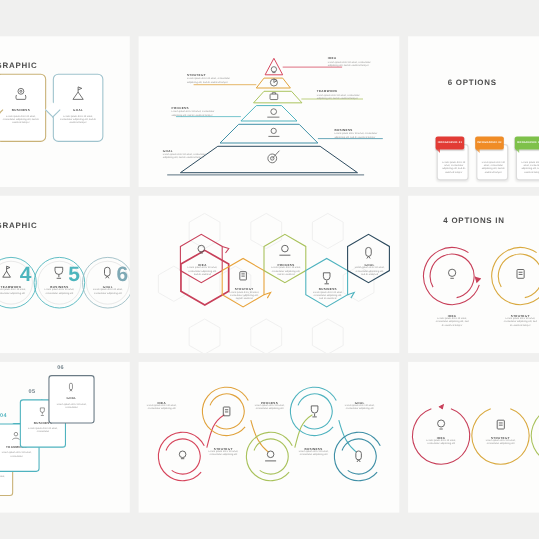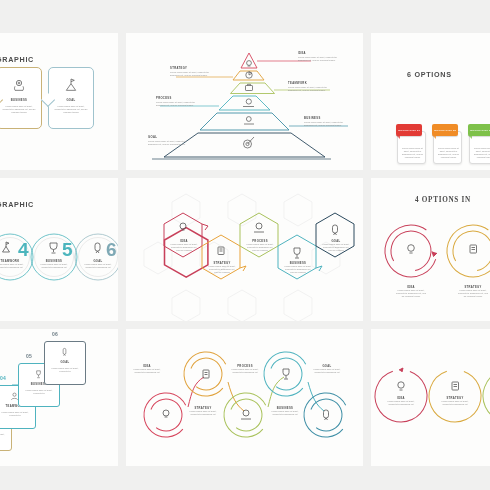--- a/index.html
+++ b/index.html
@@ -344,21 +344,21 @@
         </div>
         <div style="position:absolute;left:196px;top:62px;width:28px;">
           <div class="cap">GOAL</div>
           <div class="body">Lorem ipsum dolor sit amet, consectetur adipiscing elit, sed do eiusmod</div>
         </div>
       </div>
     </div>
 
     <div class="panel">
       <div class="slide">
-        <div class="hdr" style="left:44px;top:18px;font-family:Liberation Serif, serif;">4 OPTIONS IN</div>
+        <div class="hdr" style="left:32px;top:18px;">4 OPTIONS IN</div>
 
         <svg style="position:absolute;left:0;top:42px;" width="135" height="62" viewBox="0 0 135 62">
           <g fill="none" stroke-width="1">
             <circle cx="40" cy="31" r="26" stroke="#c8405a" stroke-dasharray="130 33" transform="rotate(18 40 31)"></circle>
             <circle cx="40" cy="31" r="20" stroke="#c8405a" stroke-dasharray="100 26" transform="rotate(150 40 31)"></circle>
             <path d="M66 33 l-3.5 3.5 -1.5 -5" fill="#c8405a" stroke="#c8405a"></path>
             <circle cx="102" cy="31" r="26" stroke="#d9a93f" stroke-dasharray="130 33" transform="rotate(18 102 31)"></circle>
             <circle cx="102" cy="31" r="20" stroke="#d9a93f" stroke-dasharray="100 26" transform="rotate(150 102 31)"></circle>
           </g>
           <g stroke="#555" stroke-width=".8" fill="none">

